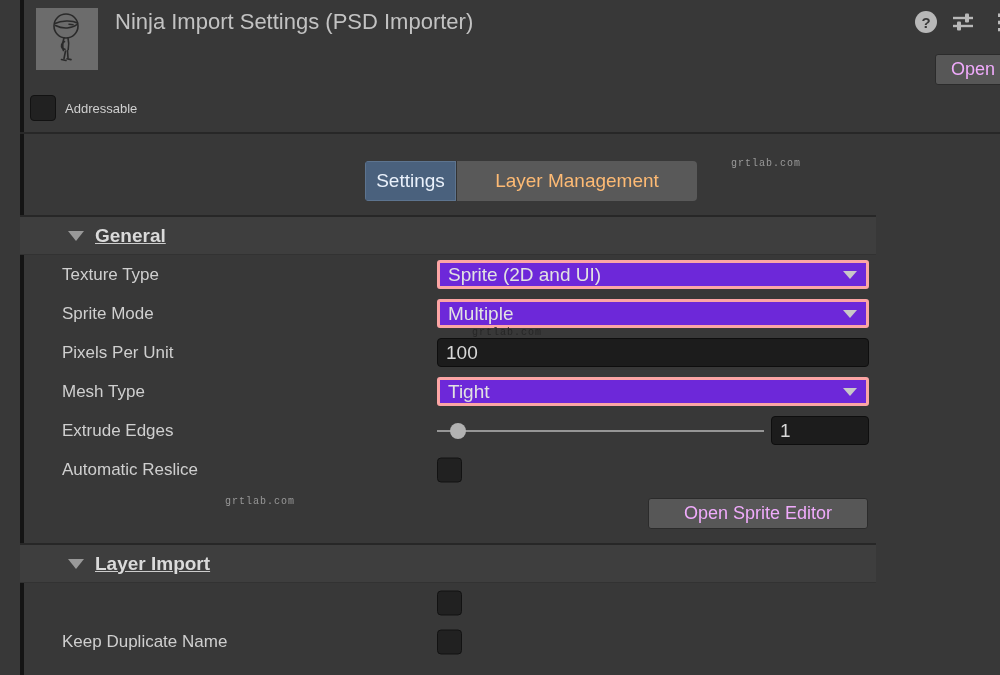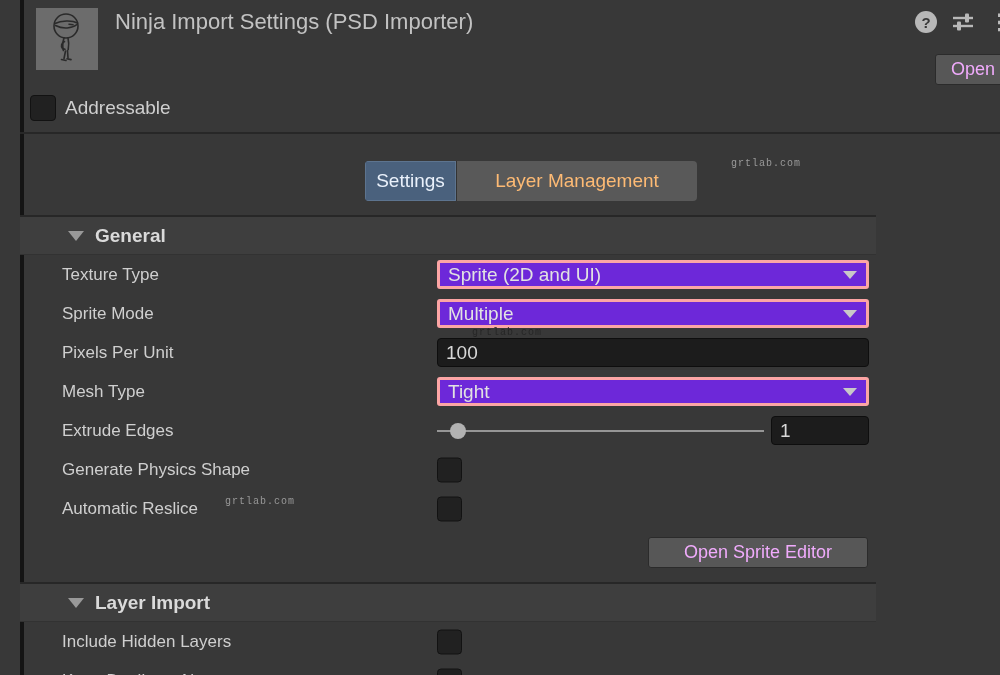--- a/index.html
+++ b/index.html
@@ -14,36 +14,36 @@
   .help{width:22px;height:22px;border-radius:50%;background:#B8B8B8;color:#383838;font-weight:bold;
         font-size:15px;display:flex;align-items:center;justify-content:center;}
   .kebab{font-size:21px;color:#BDBDBD;font-weight:bold;line-height:22px;letter-spacing:0;}
   .btn{background:#575757;border:1px solid #2B2B2B;border-radius:3px;color:#f0abfc;
        font-size:18px;display:flex;align-items:center;justify-content:center;box-sizing:border-box;}
   .open-btn{position:absolute;top:54px;right:9px;height:31px;padding:0 15px;}
 
   
   .addr-row{position:absolute;left:10px;top:95px;display:flex;align-items:center;gap:9px;}
   .checkbox{width:26px;height:26px;background:#212121;border:1px solid #121212;border-radius:4px;box-sizing:border-box;}
-  .addr-label{font-size:19px;color:#CFCFCF;}
+  .addr-label{font-size:13px;color:#CFCFCF;}
   .divider{position:absolute;left:0;right:0;height:2px;background:#272727;}
 
   
   .tabgroup{position:absolute;left:345px;top:161px;height:40px;display:flex;border-radius:4px;overflow:hidden;}
   .tab{display:flex;align-items:center;justify-content:center;font-size:19px;box-sizing:border-box;}
   .tab.sel{width:91px;background:#4A617D;color:#EAF1FB;box-shadow:inset 0 0 0 1px #5D748F;}
   .tab.unsel{width:241px;background:#595959;color:#fdba74;border-left:1px solid #333333;}
 
   .wm{position:absolute;font-family:Liberation Mono, monospace;font-size:10px;letter-spacing:1px;z-index:6;}
   .wm1{left:711px;top:158px;color:#9A9A9A;}
   .wm2{left:452px;top:327px;color:#262626;}
   .wm3{left:205px;top:496px;color:#989898;}
 
   
-  .content{position:absolute;left:0;top:215px;width:856px;height:460px;overflow:hidden;}
+  .content{position:absolute;left:0;top:215px;width:856px;height:460px;overflow:hidden;text-decoration:underline;}
   .sec-head{height:38px;background:#3E3E3E;border-bottom:1px solid #323232;display:flex;
             align-items:center;padding-left:48px;gap:11px;box-sizing:border-box;}
   .fold{width:0;height:0;border-left:8px solid transparent;border-right:8px solid transparent;
         border-top:10px solid #999999;}
   .sec-title{font-size:19px;font-weight:bold;color:#DADADA;}
   .row{position:relative;height:39px;}
   .row .label{position:absolute;left:42px;top:50%;transform:translateY(-50%);font-size:17px;color:#CFCFCF;}
   .ctrl{position:absolute;left:417px;right:7px;top:5px;height:29px;box-sizing:border-box;border-radius:8px;}
   .dropdown{background:#6d28d9;border:3px solid #fca5a5;border-radius:3px;display:flex;
             align-items:center;padding:0 8px;color:#E2E2E2;font-size:19px;}
@@ -154,44 +154,39 @@
     <div class="row">
       <span class="label">Extrude Edges</span>
       <div class="slider-track">
         <div class="slider-handle"></div>
       </div>
       <div class="slider-field">
         <input class="field" type="text" value="1" style="">
       </div>
     </div>
 
-    <div class="row">
-      <span class="label">Generate Physics Shape</span>
-      <div class="checkbox"></div>
-    </div>
 
     <div class="row">
       <span class="label">Automatic Reslice</span>
       <div class="checkbox"></div>
     </div>
 
     <div class="btn-row">
       <div class="btn sprite-editor-btn">Open Sprite Editor</div>
     </div>
 
     <div class="spacer14"></div>
     <div style="height:2px;background:#272727;"></div>
 
     <div class="sec-head">
       <div class="fold"></div>
       <div class="sec-title">Layer Import</div>
     </div>
 
     <div class="row">
-      <span class="label">Include Hidden Layers</span>
       <div class="checkbox"></div>
     </div>
 
     <div class="row">
       <span class="label">Keep Duplicate Name</span>
       <div class="checkbox"></div>
     </div>
   </div>
 </div>
 

